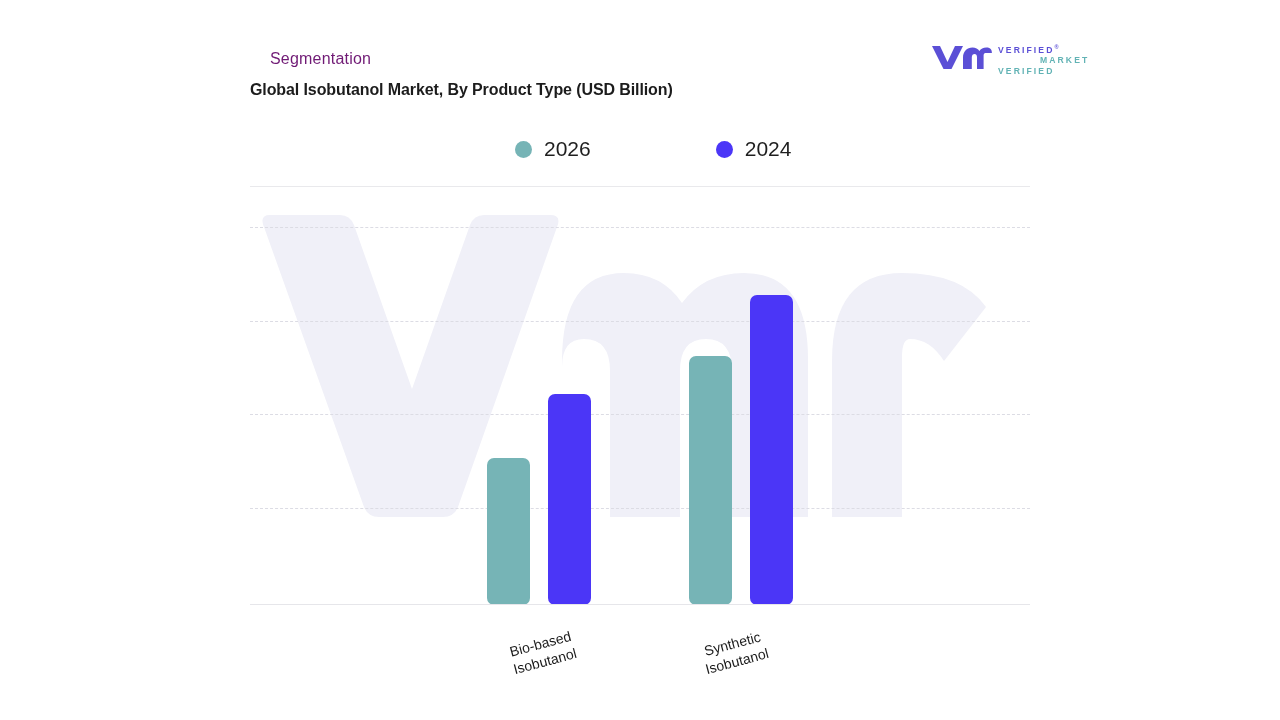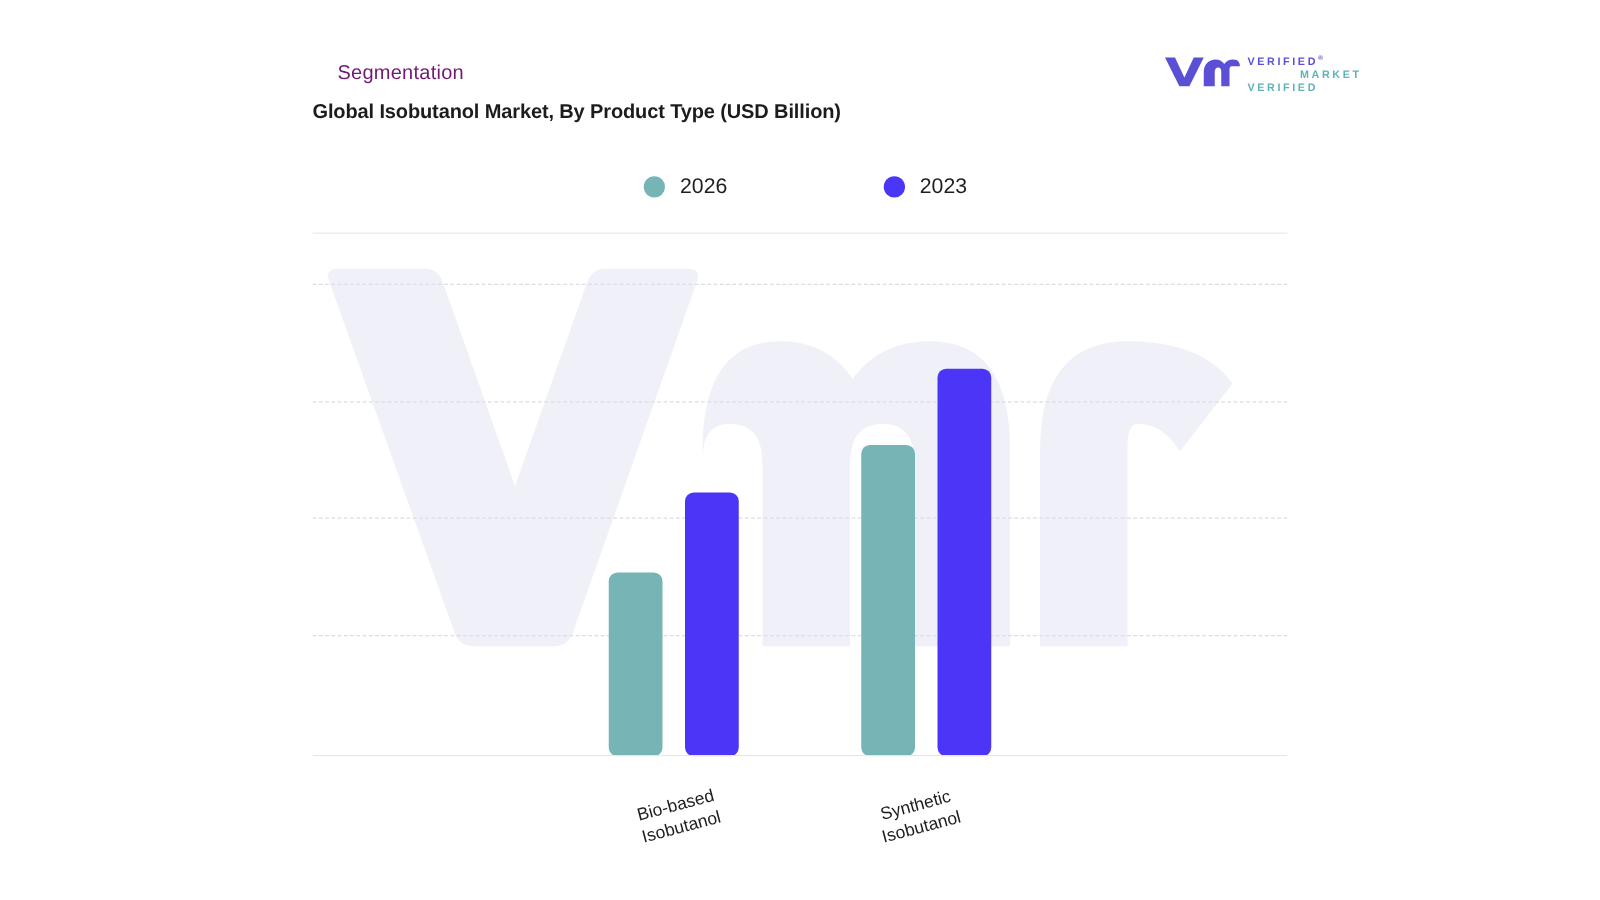--- a/index.html
+++ b/index.html
@@ -97,21 +97,21 @@
   }
   .legend-item.second { margin-left: 125px; }
   .legend-dot {
     width: 17px;
     height: 17px;
     border-radius: 50%;
     display: inline-block;
   }
   .legend-label {
     margin-left: 12px;
-    font-size: 17px;
+    font-size: 21px;
     color: #1f1f1f;
     white-space: nowrap;
   }
 
   
   .chart {
     position: absolute;
     left: 250px;
     top: 186px;
     width: 780px;
@@ -208,21 +208,21 @@
     </div>
   </div>
 
   <div class="legend">
     <div class="legend-item">
       <span class="legend-dot" style="background:#76b4b6"></span>
       <span class="legend-label">2026</span>
     </div>
     <div class="legend-item second">
       <span class="legend-dot" style="background:#4b36f7"></span>
-      <span class="legend-label">2023</span>
+      <span class="legend-label">2024</span>
     </div>
   </div>
 
   <div class="chart">
     <div class="top-rule"></div>
     <div class="plot">
 
       <div class="watermark">
         <svg viewBox="0 0 760 310" width="760" height="310" xmlns="http://www.w3.org/2000/svg" preserveAspectRatio="none">
           <g fill="#f0f0f8">

